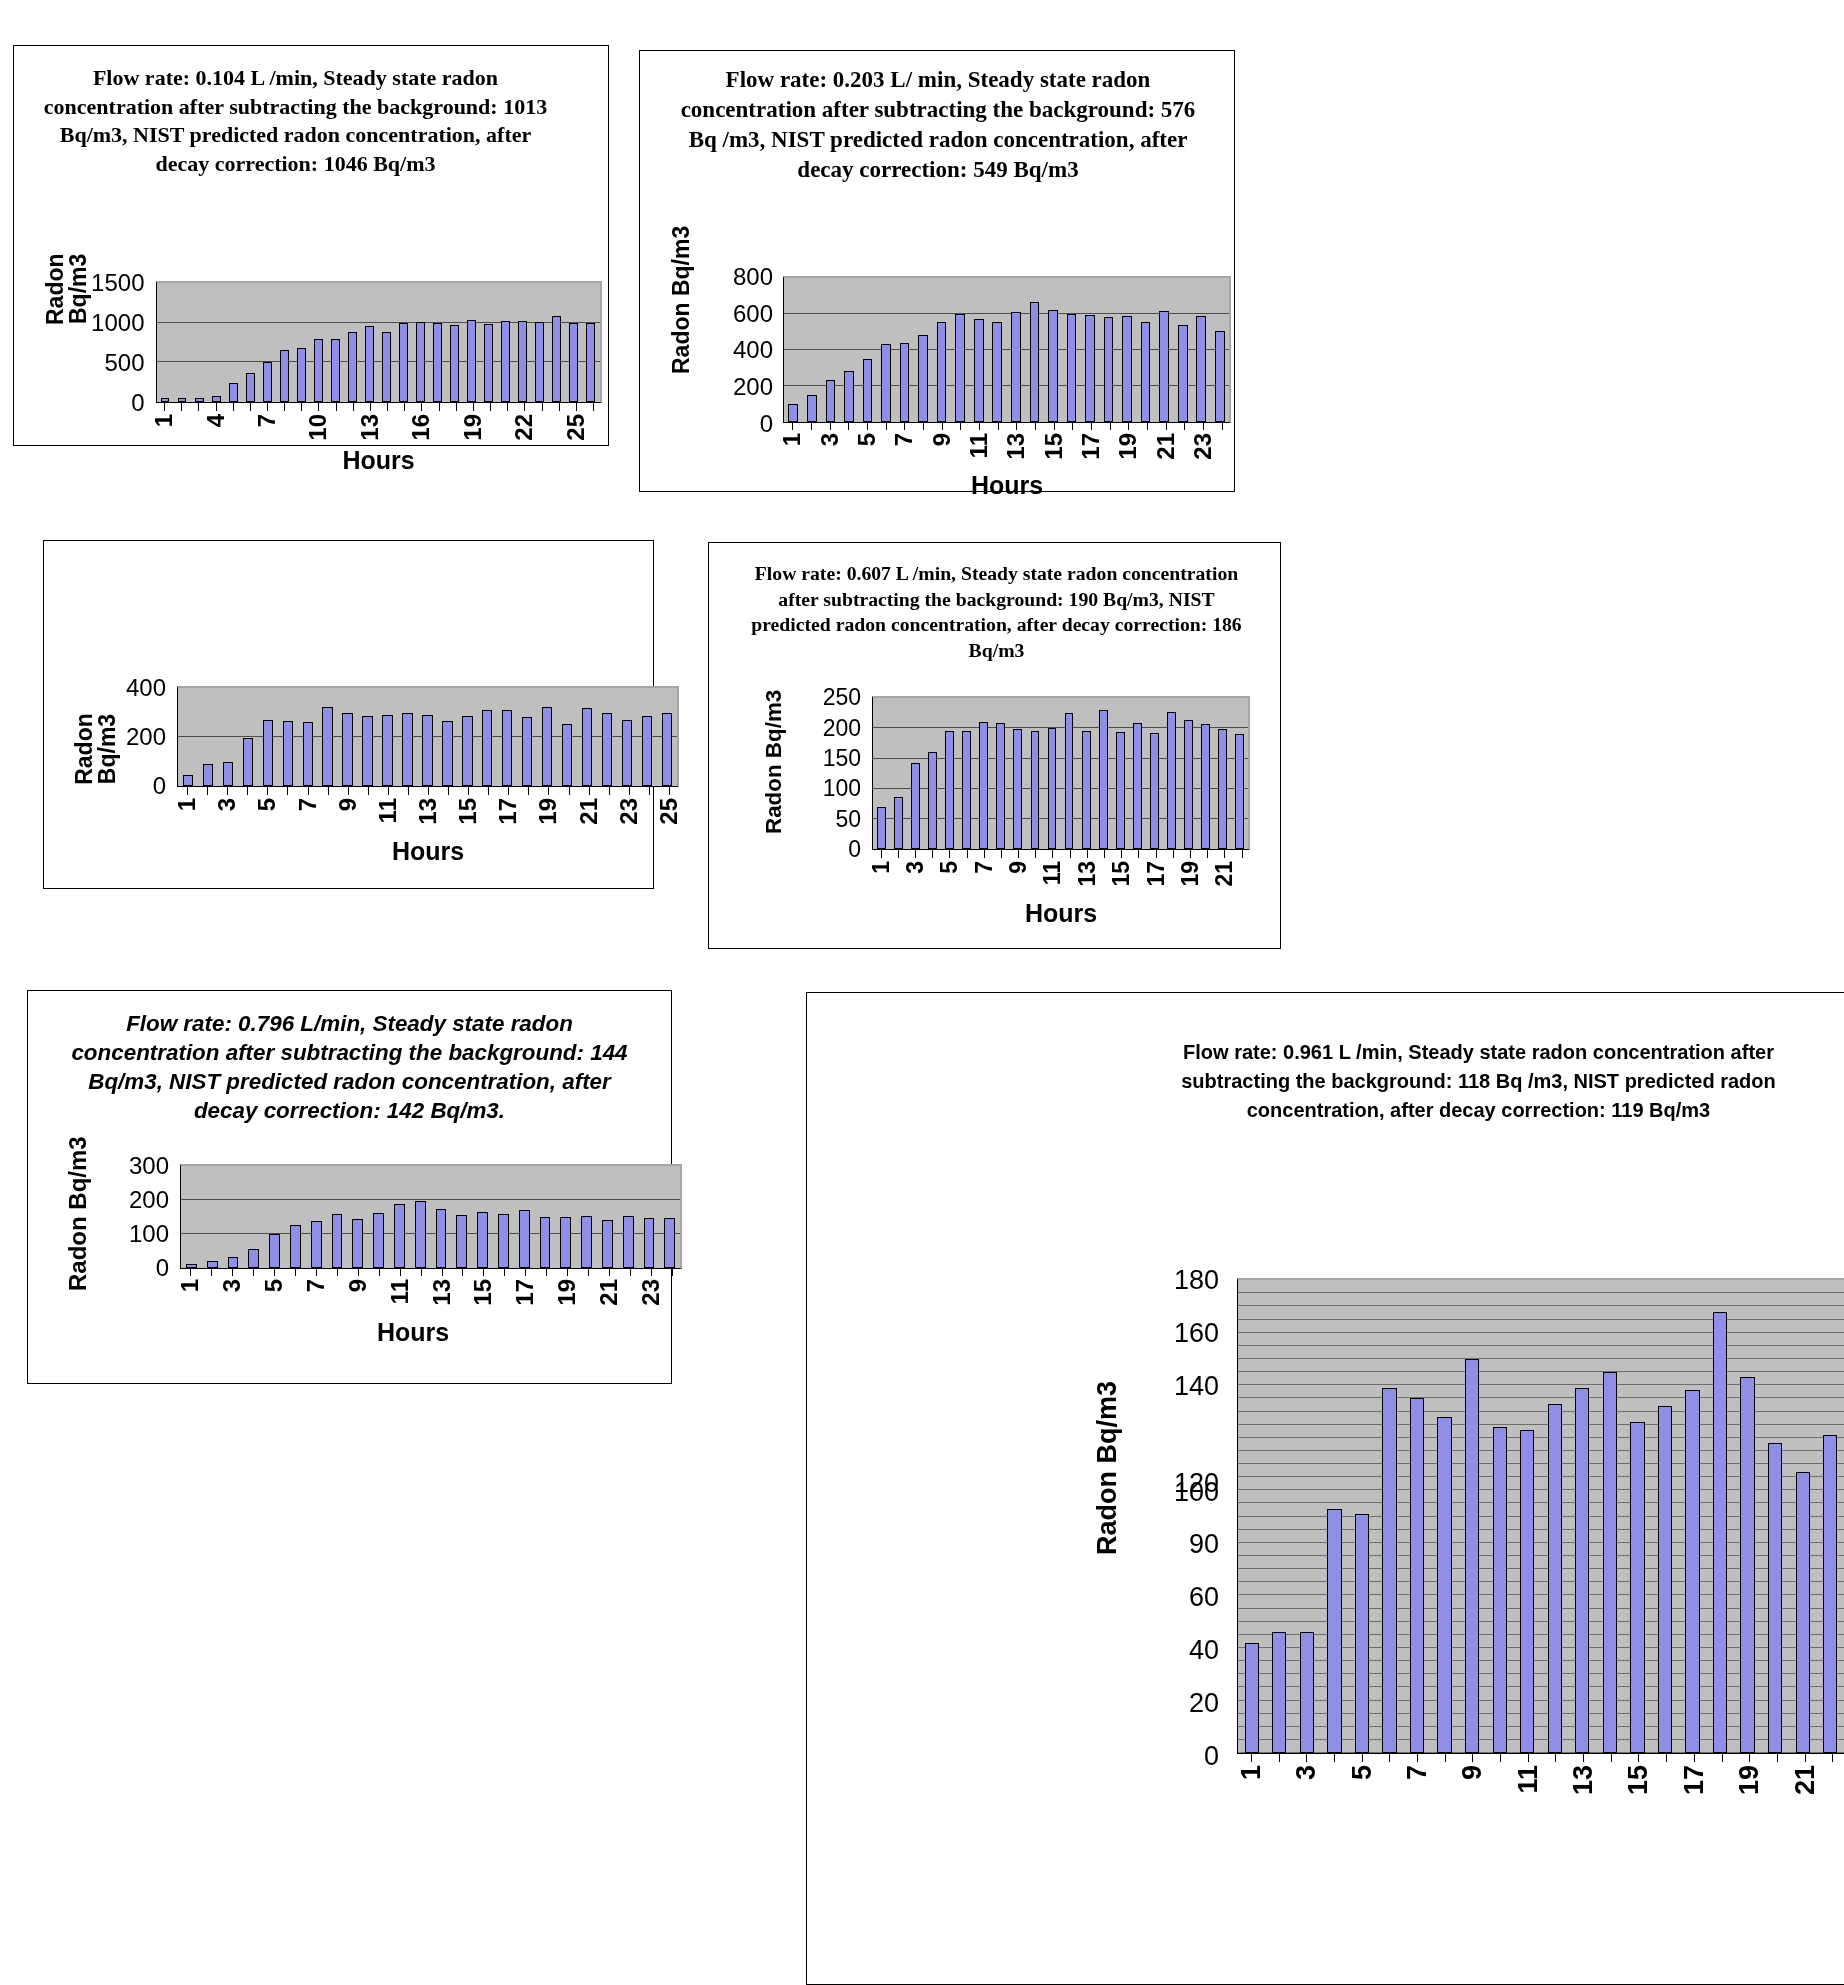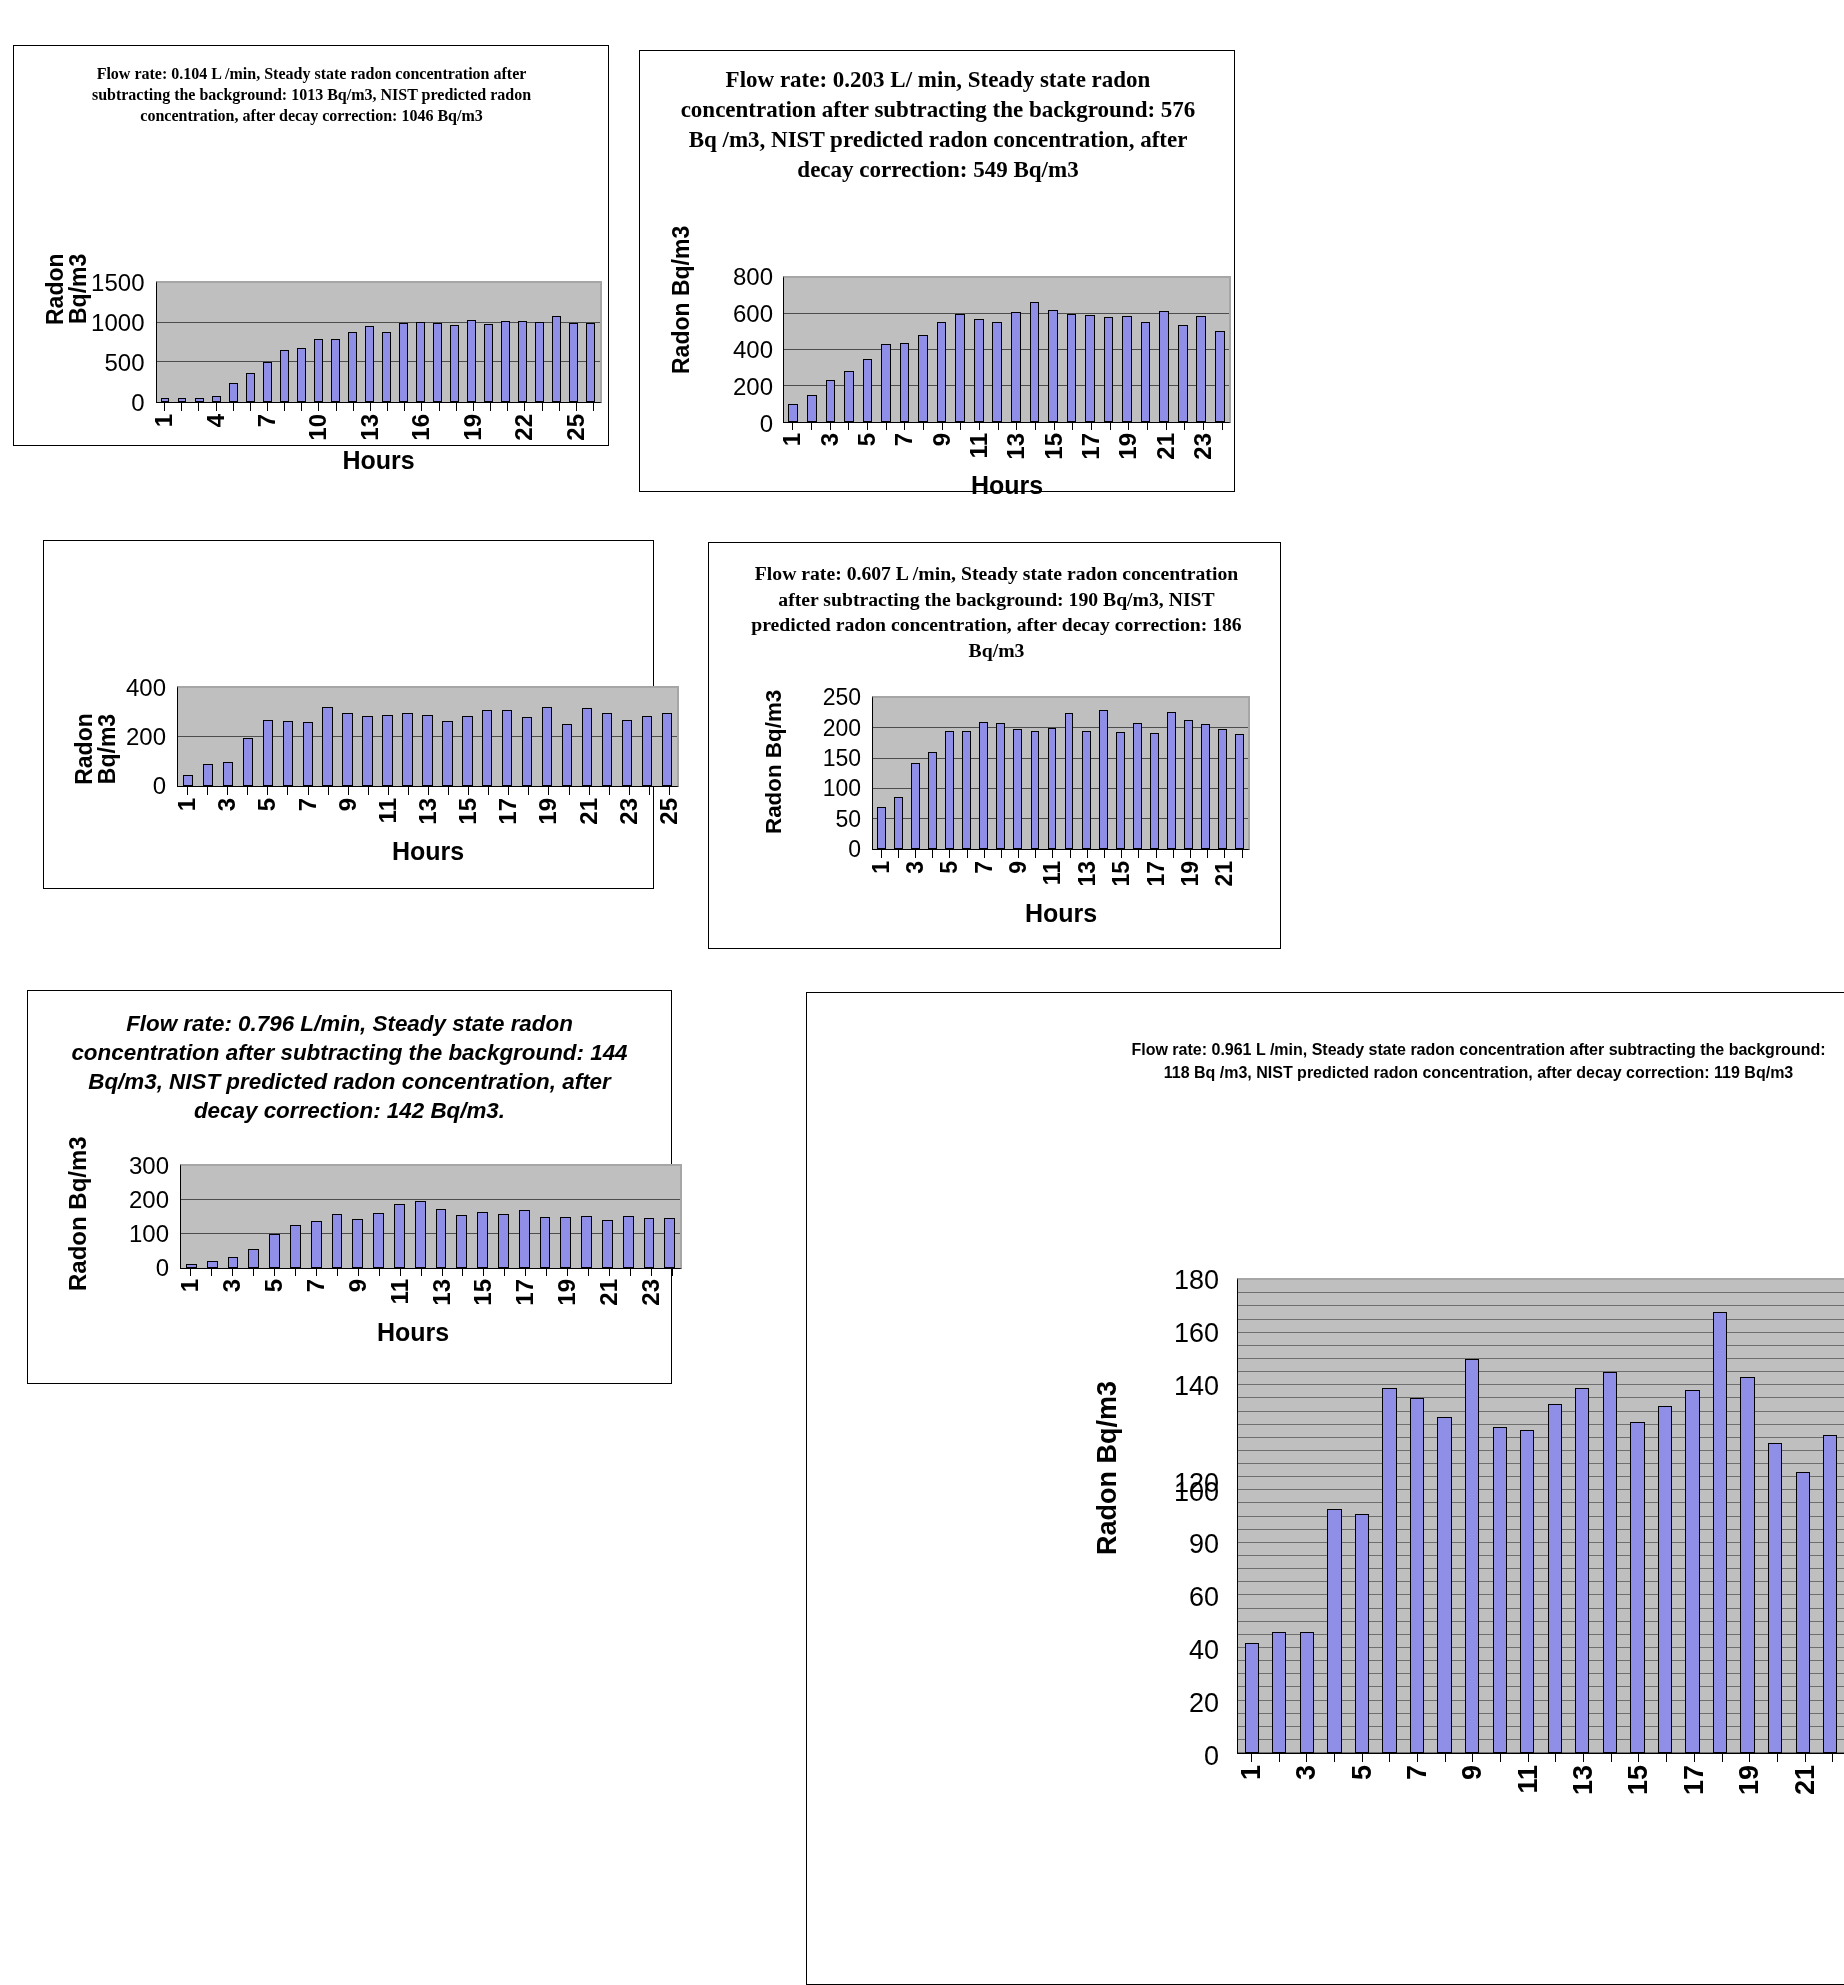--- a/index.html
+++ b/index.html
@@ -32,21 +32,21 @@
   .xt i{position:absolute;left:50%;top:0;width:0.9px;height:8px;background:#000;}
   .xt span{position:absolute;left:50%;top:10.7px;font-family:"Liberation Sans",sans-serif;font-weight:bold;
            color:#000;writing-mode:vertical-rl;transform:translateX(-50%) rotate(180deg);white-space:nowrap;}
 
   .xaxisname{position:absolute;font-family:"Liberation Sans",sans-serif;font-weight:bold;text-align:center;color:#000;}
 </style>
 </head>
 <body>
 
 <div class="panel" style="left:12.5px;top:45px;width:596px;height:401px;">
-  <div class="ttl" style="position:absolute;left:43px;top:18px;width:510px;font-size:16px;">Flow rate: 0.104 L /min, Steady state radon concentration after subtracting the background: 1013 Bq/m3, NIST predicted radon concentration, after decay correction: 1046 Bq/m3</div>
+  <div class="ttl" style="position:absolute;left:27px;top:18px;width:510px;font-size:22px;">Flow rate: 0.104 L /min, Steady state radon concentration after subtracting the background: 1013 Bq/m3, NIST predicted radon concentration, after decay correction: 1046 Bq/m3</div>
 
   <div class="chartwrap" style="left:0;top:176px;width:596px;height:224px;">
     <div class="ylab" style="left:30px;top:0px;height:134px;font-size:23px;">Radon Bq/m3</div>
 
     <div class="ytick" style="left:59px;top:47px;width:72px;font-size:24px;">1500</div>
     <div class="ytick" style="left:59px;top:87px;width:72px;font-size:24px;">1000</div>
     <div class="ytick" style="left:59px;top:127px;width:72px;font-size:24px;">500</div>
     <div class="ytick" style="left:59px;top:167px;width:72px;font-size:24px;">0</div>
 
     <div class="plot" id="plot1" style="left:142px;top:59px;width:446px;height:122px;">
@@ -943,21 +943,21 @@
         <div class="xt">
           <i></i>
         </div>
       </div>
 
     <div class="xaxisname" style="left:152px;top:184px;width:466px;font-size:25px;">Hours</div>
   </div>
 </div>
 
 <div class="panel" style="left:806px;top:992px;width:1039px;height:993px;">
-  <div class="ttl sans" style="position:absolute;left:322px;top:45px;width:699px;font-size:16px;line-height:1.45;">Flow rate: 0.961 L /min, Steady state radon concentration after subtracting the background: 118 Bq /m3, NIST predicted radon concentration, after decay correction: 119 Bq/m3</div>
+  <div class="ttl sans" style="position:absolute;left:322px;top:45px;width:699px;font-size:20px;line-height:1.45;">Flow rate: 0.961 L /min, Steady state radon concentration after subtracting the background: 118 Bq /m3, NIST predicted radon concentration, after decay correction: 119 Bq/m3</div>
 
   <div class="chartwrap" style="left:0;top:197px;width:1039px;height:796px;">
     <div class="ylab" style="left:287px;top:179px;height:197px;font-size:27px;">Radon Bq/m3</div>
 
     <div class="ytick" style="left:313px;top:75px;width:99px;font-size:27px;">180</div>
     <div class="ytick" style="left:313px;top:128px;width:99px;font-size:27px;">160</div>
     <div class="ytick" style="left:313px;top:181px;width:99px;font-size:27px;">140</div>
     <div class="ytick" style="left:313px;top:234px;width:99px;font-size:27px;margin-top:44px;">120</div>
     <div class="ytick" style="left:313px;top:287px;width:99px;font-size:27px;">100</div>
     <div class="ytick" style="left:313px;top:339px;width:99px;font-size:27px;">90</div>

